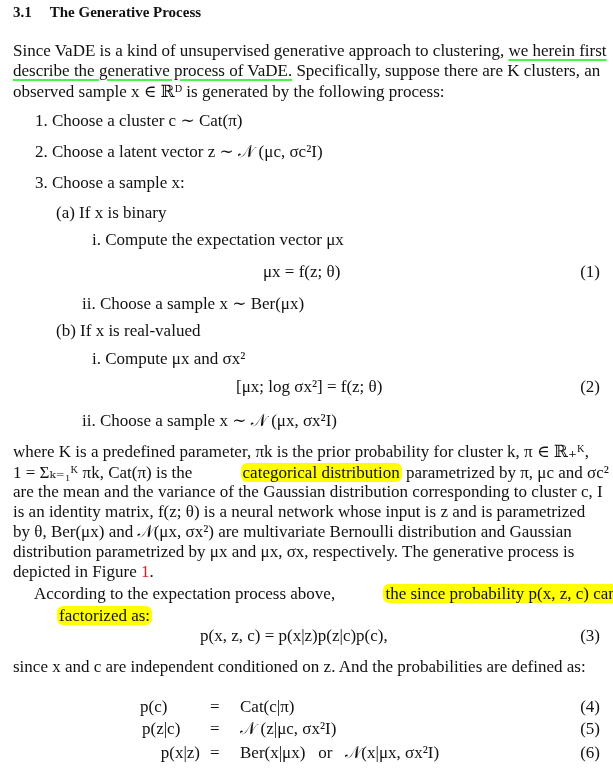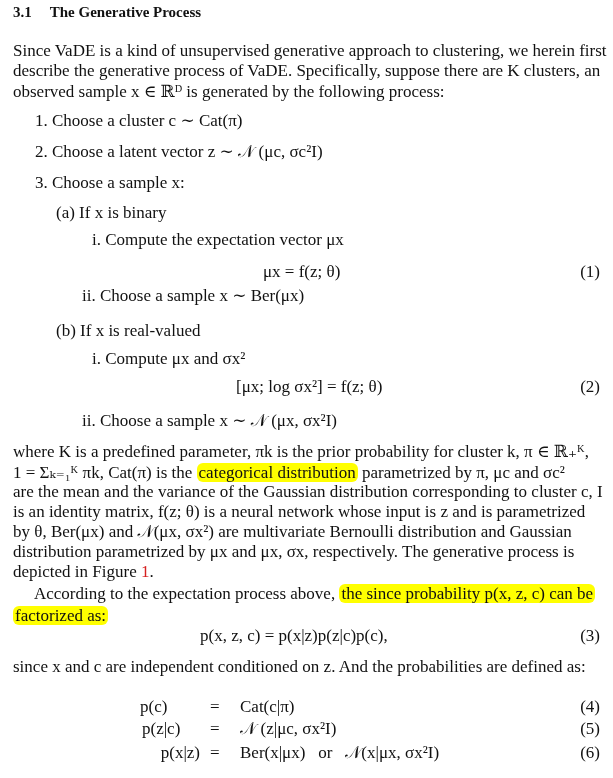--- a/index.html
+++ b/index.html
@@ -2,22 +2,22 @@
 <html><head>
 <meta charset="utf-8">
 <style>
   html, body { margin:0; padding:0; background:#ffffff; }
   body { width:613px; height:778px; overflow:hidden; position:relative;
          font-family:"Liberation Serif","DejaVu Serif",serif; color:#111; font-size:17px; }
   .abs { position:absolute; white-space:nowrap; }
   .h { font-weight:bold; font-size:15px; left:13px; top:4px; }
   .h .num { margin-right:18px; }
   .line { left:13px; font-size:17px; }
-  .ul { text-decoration-color:#4cf24c; text-decoration-thickness:2px; text-underline-offset:3px;margin-top:48px; }
-  .hl { background:#ffff00; border-radius:6px; padding:0 2px; }
+  .ul { text-decoration:underline; text-decoration-color:#4cf24c; text-decoration-thickness:2px; text-underline-offset:3px;margin-top:48px; }
+  .hl { background:#ffff00; border-radius:6px; padding:0 2px;margin-left:44px; }
   .eqnum { position:absolute; right:13px; }
   .eq { font-size:17px; }
   .red { color:#d62020; }
 </style>
 </head>
 <body>
 
 <div class="abs h">
   <span class="num">3.1</span><span>The Generative Process</span>
 </div>
@@ -31,21 +31,21 @@
 <div class="abs line" style="top:81px">observed sample x ∈ ℝᴰ is generated by the following process:</div>
 
 <div class="abs line" style="top:110px;left:35px">1.  Choose a cluster c ∼ Cat(π)</div>
 <div class="abs line" style="top:141px;left:35px">2.  Choose a latent vector z ∼ 𝒩 (μc, σc²I)</div>
 <div class="abs line" style="top:173px;left:35px">3.  Choose a sample x:</div>
 
 <div class="abs line" style="top:203px;left:56px">(a)  If x is binary</div>
 <div class="abs line" style="top:230px;left:92px">i.  Compute the expectation vector μx</div>
 <div class="abs eq" style="top:262px;left:263px">μx = f(z; θ)</div>
 <div class="eqnum abs" style="top:262px">(1)</div>
-<div class="abs line" style="top:285px;left:82px">ii.  Choose a sample x ∼ Ber(μx)</div>
+<div class="abs line" style="top:293px;left:82px">ii.  Choose a sample x ∼ Ber(μx)</div>
 <div class="abs line" style="top:321px;left:56px">(b)  If x is real-valued</div>
 <div class="abs line" style="top:349px;left:92px">i.  Compute μx and σx²</div>
 <div class="abs eq" style="top:377px;left:236px">[μx; log σx²] = f(z; θ)</div>
 <div class="eqnum abs" style="top:377px">(2)</div>
 <div class="abs line" style="top:410px;left:82px">ii.  Choose a sample x ∼ 𝒩 (μx, σx²I)</div>
 
 <div class="abs line" style="top:441px">where K is a predefined parameter, πk is the prior probability for cluster k, π ∈ ℝ₊ᴷ,</div>
 <div class="abs line" style="top:462px">
   <span>1 = Σₖ₌₁ᴷ πk, Cat(π) is the </span><span class="hl">categorical distribution</span><span> parametrized by π, μc and σc²</span>
 </div>

